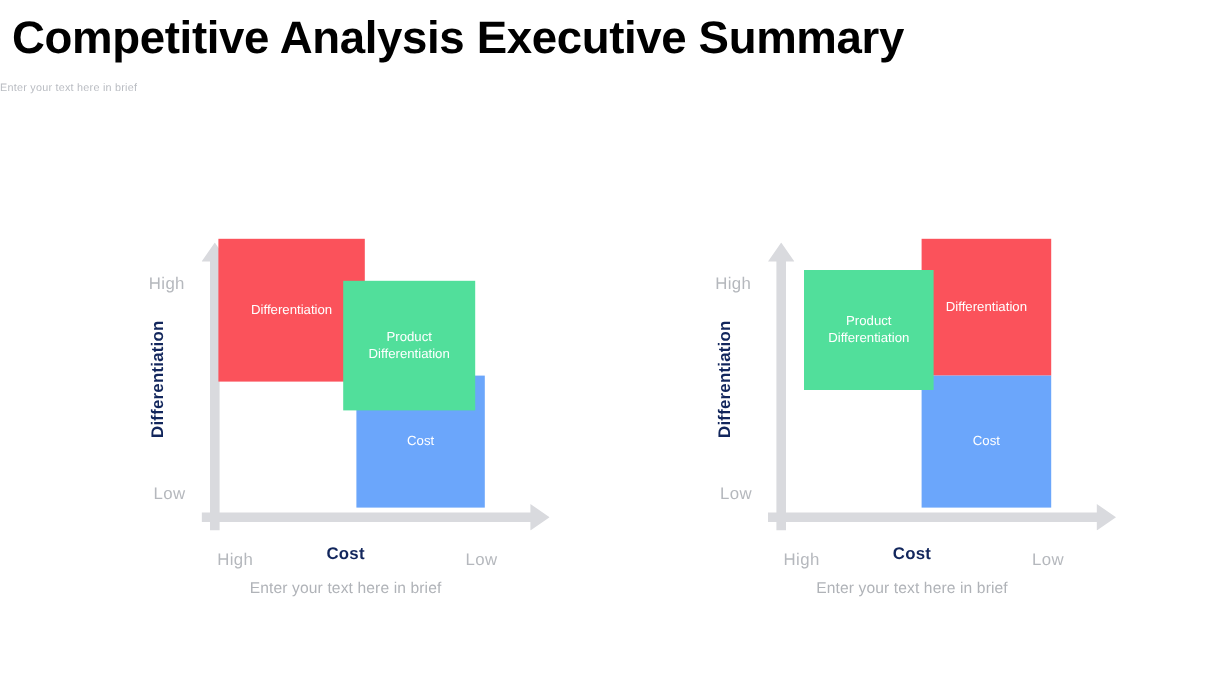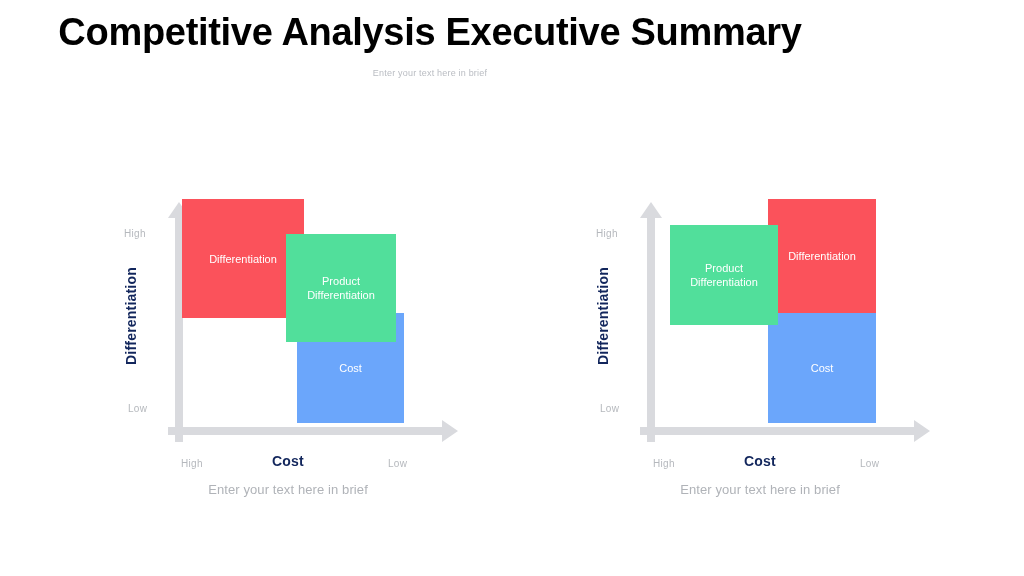--- a/index.html
+++ b/index.html
@@ -15,21 +15,20 @@
     font-family: "Liberation Sans", sans-serif;
     -webkit-font-smoothing: antialiased;
   }
 
   
   #title-block {
     position: absolute;
     left: 0;
     top: 10px;
     width: 860px;
-    text-align: center;
   }
   #slide-title {
     font-family: "Liberation Sans", sans-serif;
     font-weight: bold;
     font-size: 38px;
     line-height: 44px;
     color: #000000;
     letter-spacing: -0.3px;
     margin: 0 auto;
     width: 840px;
@@ -85,21 +84,21 @@
     display: flex;
     align-items: center;
     justify-content: center;
     box-sizing: border-box;
     padding: 4px;
   }
 
   
   .tick {
     position: absolute;
-    font-size: 10px;
+    font-size: 14px;
     color: #b5b8bd;
     letter-spacing: 0.3px;
     white-space: nowrap;
     text-align: right;
   }
   .tick-high-y { left: 16px; top: 38px; }
   .tick-low-y  { left: 20px; top: 213px; }
   .tick-high-x { left: 73px;  top: 268px; }
   .tick-low-x  { left: 280px; top: 268px; }
 

